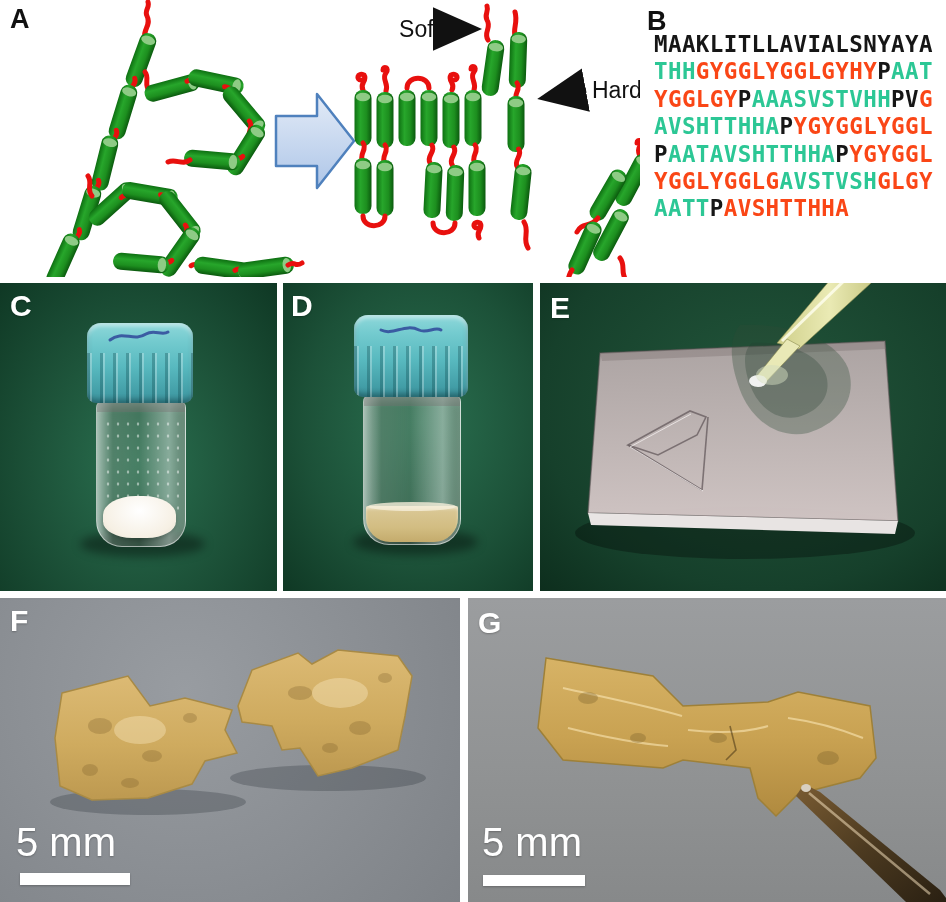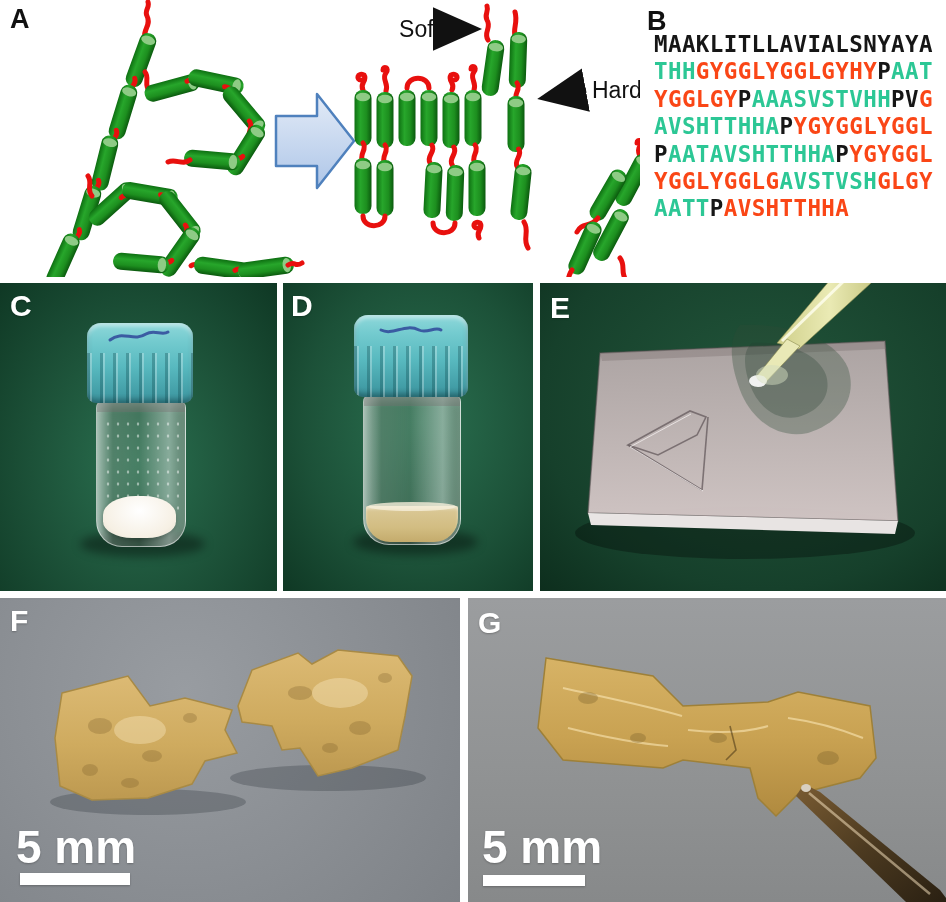--- a/index.html
+++ b/index.html
@@ -64,21 +64,21 @@
     background-size:10px 12px;}
   .liquid{position:absolute;border-radius:2px 2px 24px 24px;
     background:linear-gradient(180deg,#dbc998 0%,#d2bd82 60%,#c4ab6c 100%);
     box-shadow:inset 0 3px 3px rgba(255,255,255,.5);}
   .liquid .meniscus{position:absolute;left:2%;right:2%;top:-4px;height:9px;border-radius:50%;
     background:rgba(245,238,218,.8);}
 
   
   .fill-svg{position:absolute;left:0;top:0;}
 
-  .scalebar-text{position:absolute;color:#fff;font-size:46px;font-weight:700;
+  .scalebar-text{position:absolute;color:#fff;font-size:40px;font-weight:400;
     text-shadow:0 1px 2px rgba(0,0,0,.25);}
   .scalebar{position:absolute;background:#ffffff;box-shadow:0 1px 2px rgba(0,0,0,.25);}
   .gutter{position:absolute;background:#fff;}
 </style>
 </head>
 <body>
 
 <div id="figure">
 
   <div class="panel" id="panel-a">

